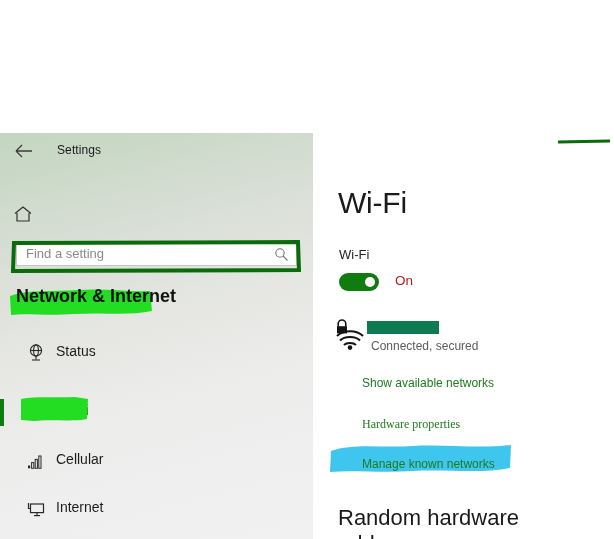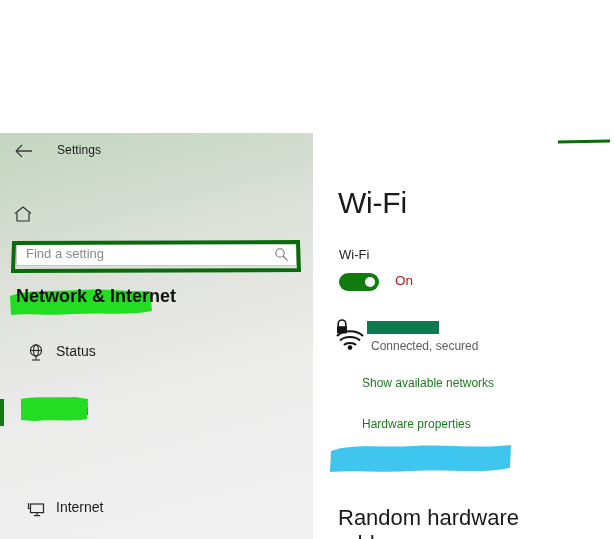--- a/index.html
+++ b/index.html
@@ -258,21 +258,21 @@
 
   .link {
     position: absolute;
     left: 26px;
     font-size: 12px;
     color: #1f7a1f;
     white-space: nowrap;
     margin-left: 23px;
   }
   .link.l1 { top: 243px; }
-  .link.l2 { top: 284px; }
+  .link.l2 { top: 284px; font-family: Liberation Serif, serif; }
   .link.l3 { top: 324px; z-index: 12; }
 
   .section-title {
     position: absolute;
     left: 25px;
     top: 372px;
     font-size: 22px;
     color: #1a1a1a;
   }
 
@@ -396,20 +396,31 @@
         <svg width="20" height="20" viewBox="0 0 20 20">
           <path d="M2.5,7 C6,3.6 13,3.6 16.5,7" fill="none" stroke="#202020" stroke-width="1.4" stroke-linecap="round"></path>
           <path d="M5,10.2 C7.4,8 11.6,8 14,10.2" fill="none" stroke="#202020" stroke-width="1.4" stroke-linecap="round"></path>
           <path d="M7.4,13.2 C8.8,12 10.2,12 11.6,13.2" fill="none" stroke="#202020" stroke-width="1.4" stroke-linecap="round"></path>
           <circle cx="9.6" cy="15.4" r="1.3" fill="#202020"></circle>
         </svg>
       </div>
       <div class="nav-label">Wi-Fi</div>
     </div>
 
+    <div class="nav-item" style="top:311px">
+      <div class="nav-icon">
+        <svg width="20" height="20" viewBox="0 0 20 20">
+          <rect x="2" y="14.5" width="2.2" height="2.8" fill="#282828"></rect>
+          <rect x="5.6" y="11.6" width="2.2" height="5.7" fill="none" stroke="#282828" stroke-width="1"></rect>
+          <rect x="9.2" y="8.4" width="2.2" height="8.9" fill="none" stroke="#282828" stroke-width="1"></rect>
+          <rect x="12.8" y="5" width="2.2" height="12.3" fill="none" stroke="#282828" stroke-width="1"></rect>
+        </svg>
+      </div>
+      <div class="nav-label">Cellular</div>
+    </div>
 
     <div class="nav-item" style="top:359px">
       <div class="nav-icon">
         <svg width="20" height="20" viewBox="0 0 20 20">
           <rect x="4.5" y="5" width="13" height="8.6" fill="none" stroke="#282828" stroke-width="1.2"></rect>
           <path d="M2.5,4 L2.5,9.5 L4.5,9.5" fill="none" stroke="#282828" stroke-width="1.2"></path>
           <line x1="8" y1="16.6" x2="14" y2="16.6" stroke="#282828" stroke-width="1.2"></line>
           <line x1="11" y1="13.6" x2="11" y2="16.6" stroke="#282828" stroke-width="1.2"></line>
         </svg>
       </div>
@@ -440,18 +451,19 @@
         <path d="M9,27 C11.6,24.2 18.4,24.2 21,27" fill="none" stroke="#141414" stroke-width="2"></path>
         <circle cx="15" cy="29.6" r="2.3" fill="#141414"></circle>
       </svg>
     </div>
     <div class="net-name">N-5GHz</div>
     <div class="net-redaction"></div>
     <div class="net-status">Connected, secured</div>
 
     <div class="link l1">Show available networks</div>
     <div class="link l2">Hardware properties</div>
+    <div class="link l3">Manage known networks</div>
 
     <div class="section-title">Random hardware addresses</div>
 
   </div>
 
 </div>
 
 </body></html>

